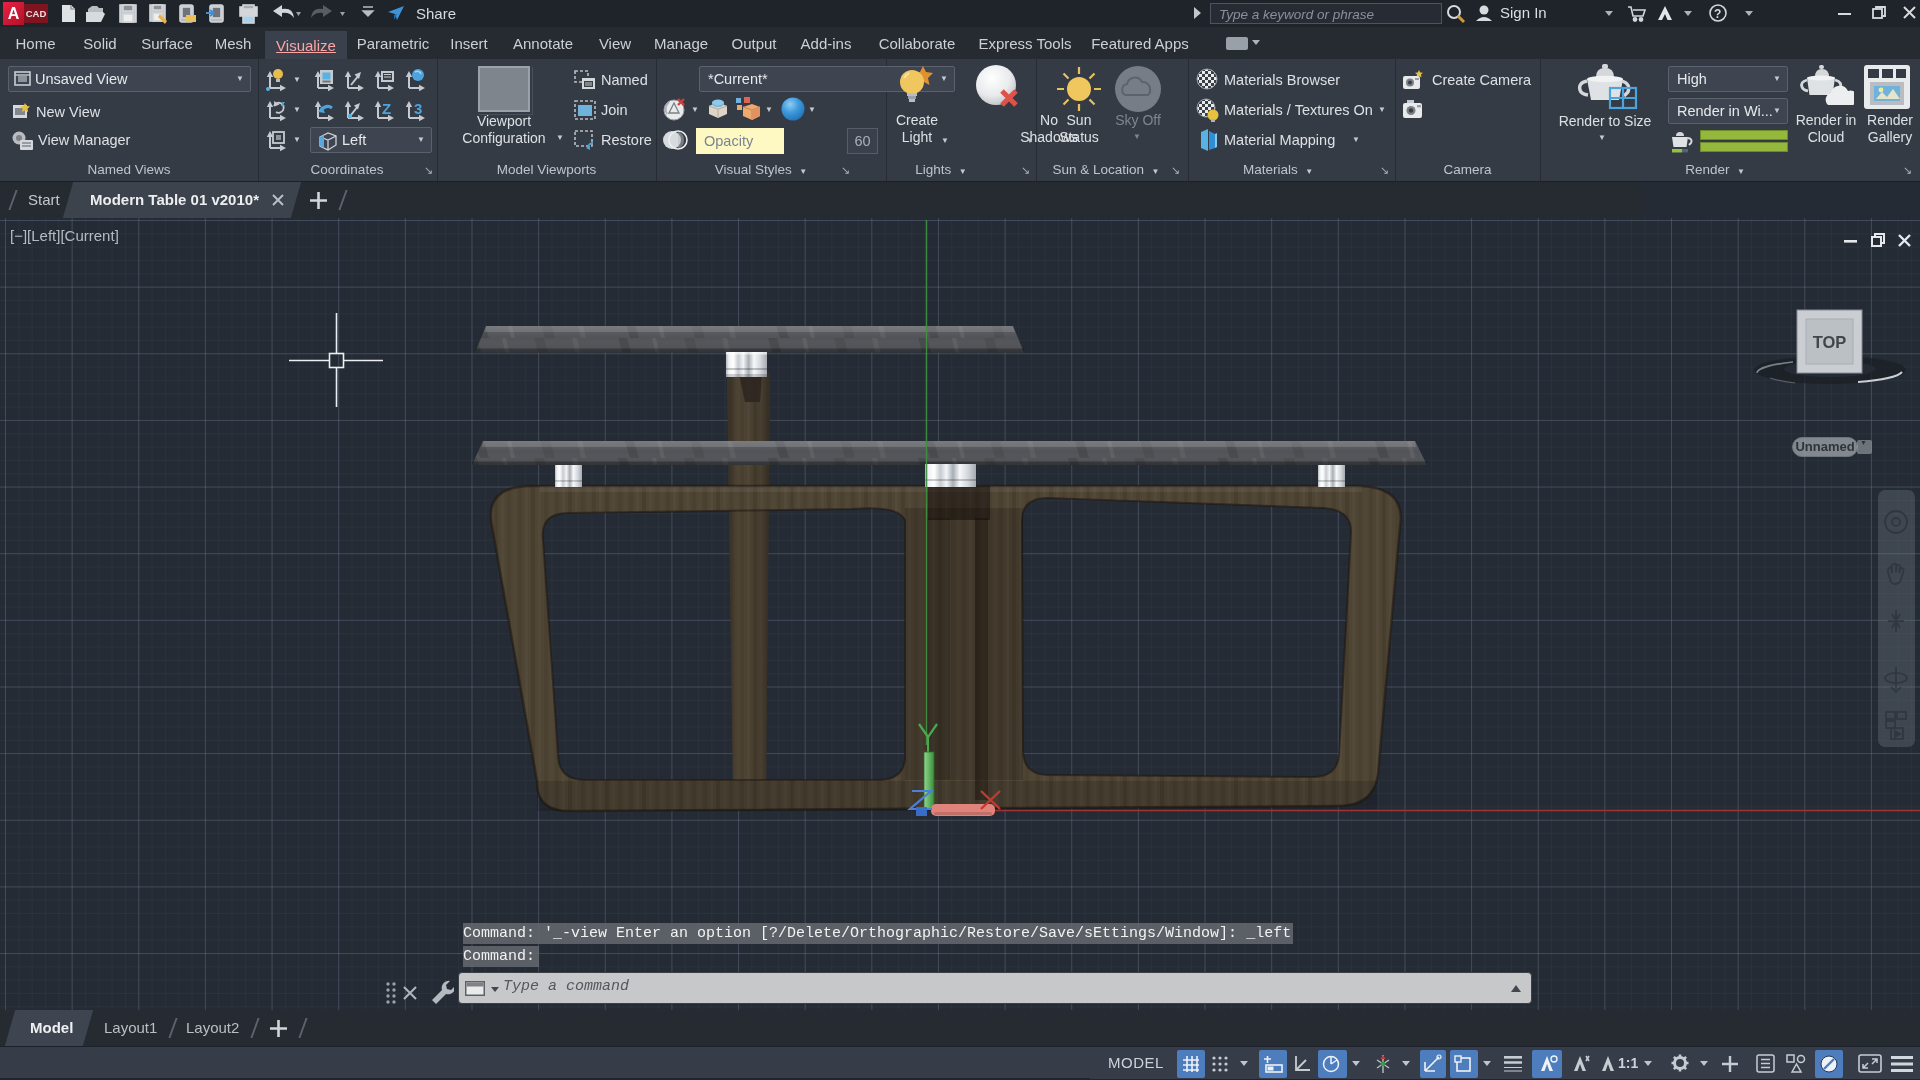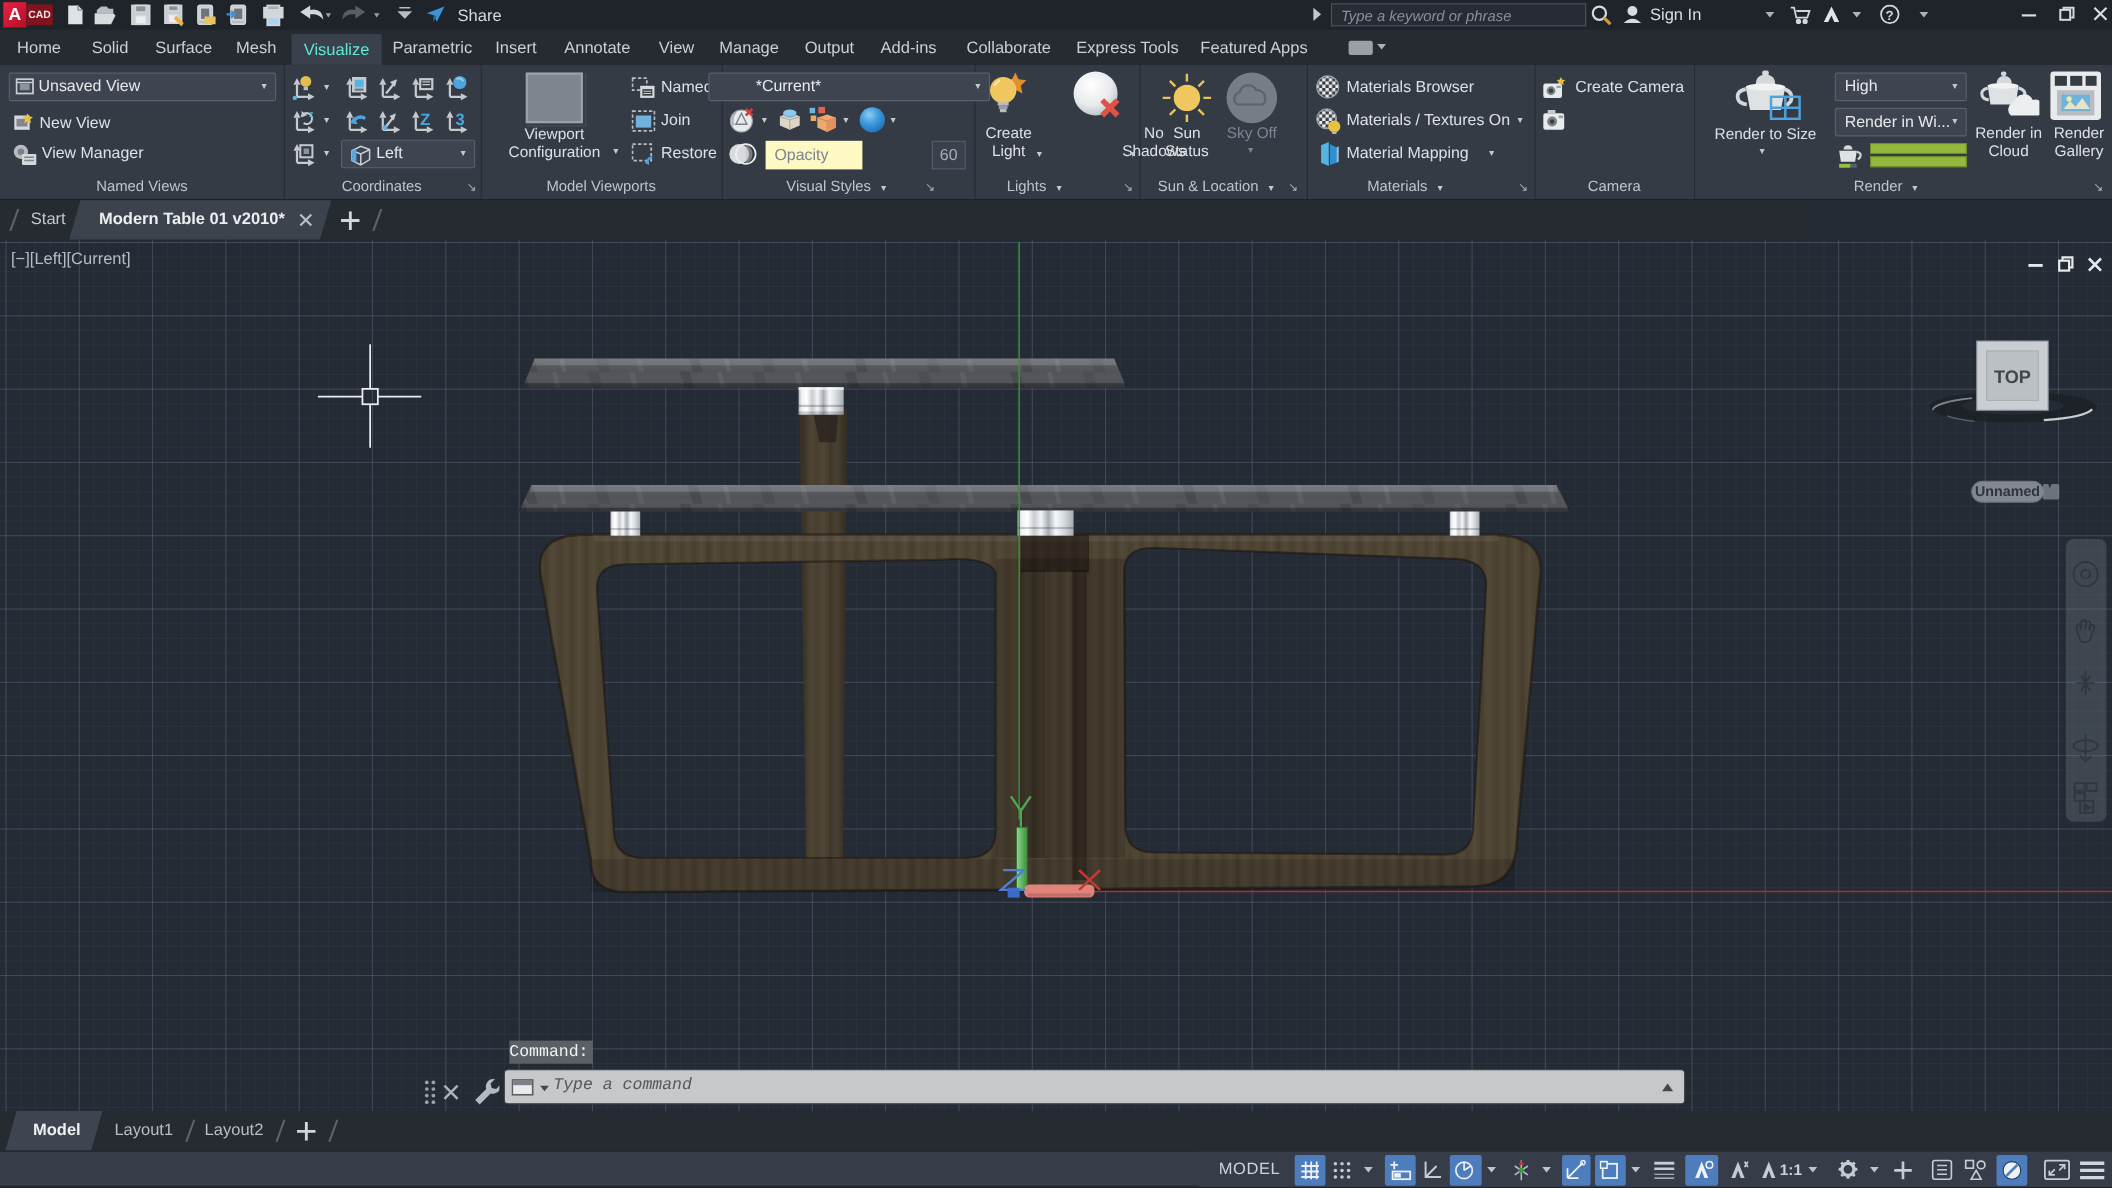--- a/index.html
+++ b/index.html
@@ -13,21 +13,21 @@
   linear-gradient(to right,rgba(118,132,156,0.30) 0 1px,transparent 1px),
   linear-gradient(to bottom,rgba(118,132,156,0.30) 0 1px,transparent 1px),
   linear-gradient(to right,rgba(120,134,158,0.07) 0 1px,transparent 1px),
   linear-gradient(to bottom,rgba(120,134,158,0.07) 0 1px,transparent 1px);
  background-size:66.65px 100%,100% 66.65px,13.33px 100%,100% 13.33px;
  background-position:5px 0,0 2px,5px 0,0 2px;}
 #modeltabs{left:0;top:1010px;width:1920px;height:36px;background:#262a31;}
 #statusbar{left:0;top:1046px;width:1920px;height:34px;background:#363d49;border-top:1px solid #1d2129;border-bottom:2px solid #20242c;}
 .t15{font-size:15px;color:#cfd3d8;}
 .rtab{position:absolute;top:0;height:32px;line-height:34px;font-size:15px;color:#ccd0d6;text-align:center;}
-.rtab.on{background:#3a414c;color:#5eead4;top:4px;height:28px;line-height:30px;}
+.rtab.on{background:#3a414c;color:#fca5a5;top:4px;height:28px;line-height:30px;text-decoration:underline;}
 .sep{position:absolute;top:0;width:1px;height:122px;background:#272b33;}
 .plab{position:absolute;top:101px;height:22px;line-height:20px;font-size:13.5px;color:#bfc4cb;text-align:center;white-space:nowrap;}
 .dar{font-size:8px;color:#c4c9cf;}
 .cor{position:absolute;top:105px;font-size:11px;color:#a9afb8;}
 .cb{position:absolute;height:26px;background:#3e4551;border:1px solid #5a616c;border-radius:2px;color:#e7e9ec;font-size:14.5px;line-height:24px;white-space:nowrap;}
 .cb .cv{position:absolute;right:6px;top:0;line-height:24px;}
 .it{position:absolute;font-size:14.5px;color:#dde0e4;line-height:20px;white-space:nowrap;}
 .bt{position:absolute;font-size:14px;color:#dde0e4;text-align:center;line-height:17px;white-space:nowrap;}
 .vplab{font-size:15px;color:#b6bbc2;}
 .hist{position:absolute;height:21px;background:rgba(99,103,109,0.88);color:#f2f2f2;font-family:"Liberation Mono",monospace;font-size:15px;line-height:21px;white-space:pre;}
@@ -258,21 +258,21 @@
       </svg>
 <div class="it" style="left:601px;top:41px;">Join</div>
 <svg class="abs" style="left:574px;top:71px" width="22" height="20">
         <rect x="1" y="1" width="17" height="15" fill="none" stroke="#b9bdc2" stroke-width="1.6" stroke-dasharray="3 2"></rect>
         <path d="M14 18 a5 5 0 0 1 5 -5" stroke="#4da4dc" stroke-width="2" fill="none"></path>
         <path d="M12 18 l4 -2 0 4 z" fill="#4da4dc"></path>
       </svg>
 <div class="it" style="left:601px;top:71px;">Restore</div>
 <div class="plab" style="left:437px;width:219px;">Model Viewports</div>
 
-<div class="cb" style="left:644px;top:7px;width:256px;padding-left:34px;"><span style="margin-left:8px">*Current*</span><span class="cv dar">▼</span></div>
+<div class="cb" style="left:699px;top:7px;width:256px;"><span style="margin-left:8px">*Current*</span><span class="cv dar">▼</span></div>
 <svg class="abs" style="left:663px;top:38px" width="24" height="24">
         <circle cx="11" cy="13" r="10" fill="#e8eaec"></circle>
         <path d="M4 17 a10 10 0 0 1 2 -12" stroke="#aeb3b9" stroke-width="2" fill="none"></path>
         <path d="M6 16 L16 16 L11 6 Z" fill="none" stroke="#7c8187" stroke-width="1.3"></path>
         <circle cx="11" cy="13" r="10" fill="none" stroke="#9aa0a6" stroke-width="1"></circle>
         <path d="M15 2 l6 6 M21 2 l-6 6" stroke="#d04038" stroke-width="2.4"></path>
       </svg>
 <span class="dar abs" style="left:691px;top:46px">▼</span>
 <svg class="abs" style="left:706px;top:38px" width="24" height="24">
         <path d="M3 9 L12 5 L21 9 L21 17 L12 21 L3 17 Z" fill="#ddd6c8"></path>
@@ -602,20 +602,21 @@
           <path d="M18 118 v22 m-8 -11 h16 m-12 -7 l8 14 m0 -14 l-8 14" transform="translate(0,2)"></path>
           <ellipse cx="18" cy="188" rx="11" ry="5"></ellipse>
           <path d="M18 177 v22 m-5 -2 l5 5 5 -5"></path>
           <rect x="8" y="222" width="9" height="7"></rect>
           <rect x="19" y="222" width="9" height="7"></rect>
           <rect x="8" y="231" width="9" height="7"></rect>
           <rect x="13" y="238" width="12" height="11"></rect>
           <path d="M17 241 l5 3 -5 3 z" fill="#262b33"></path>
         </g>
       </svg>
+<div class="hist" style="left:463px;top:705px;width:830px;">Command: '_-view Enter an option [?/Delete/Orthographic/Restore/Save/sEttings/Window]: _left</div>
 <div class="hist" style="left:463px;top:728px;width:76px;">Command:</div>
 <svg class="abs" style="left:384px;top:758px" width="70" height="32">
         <g fill="#9aa0a8">
           <circle cx="4" cy="8" r="1.7"></circle>
           <circle cx="10" cy="8" r="1.7"></circle>
           <circle cx="4" cy="14" r="1.7"></circle>
           <circle cx="10" cy="14" r="1.7"></circle>
           <circle cx="4" cy="20" r="1.7"></circle>
           <circle cx="10" cy="20" r="1.7"></circle>
           <circle cx="4" cy="26" r="1.7"></circle>

